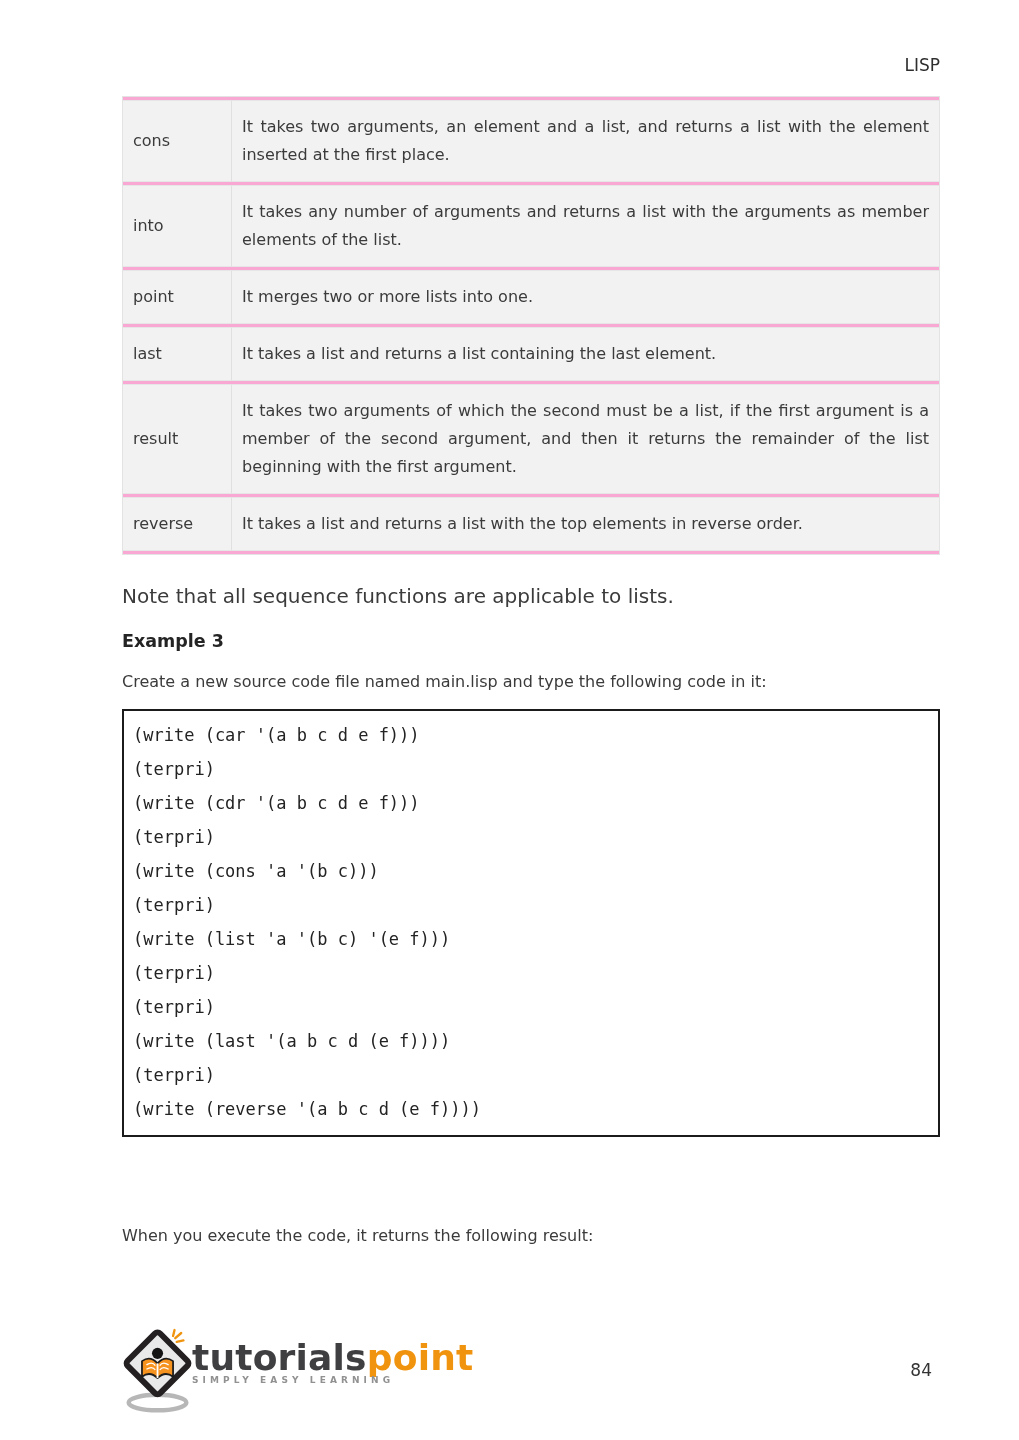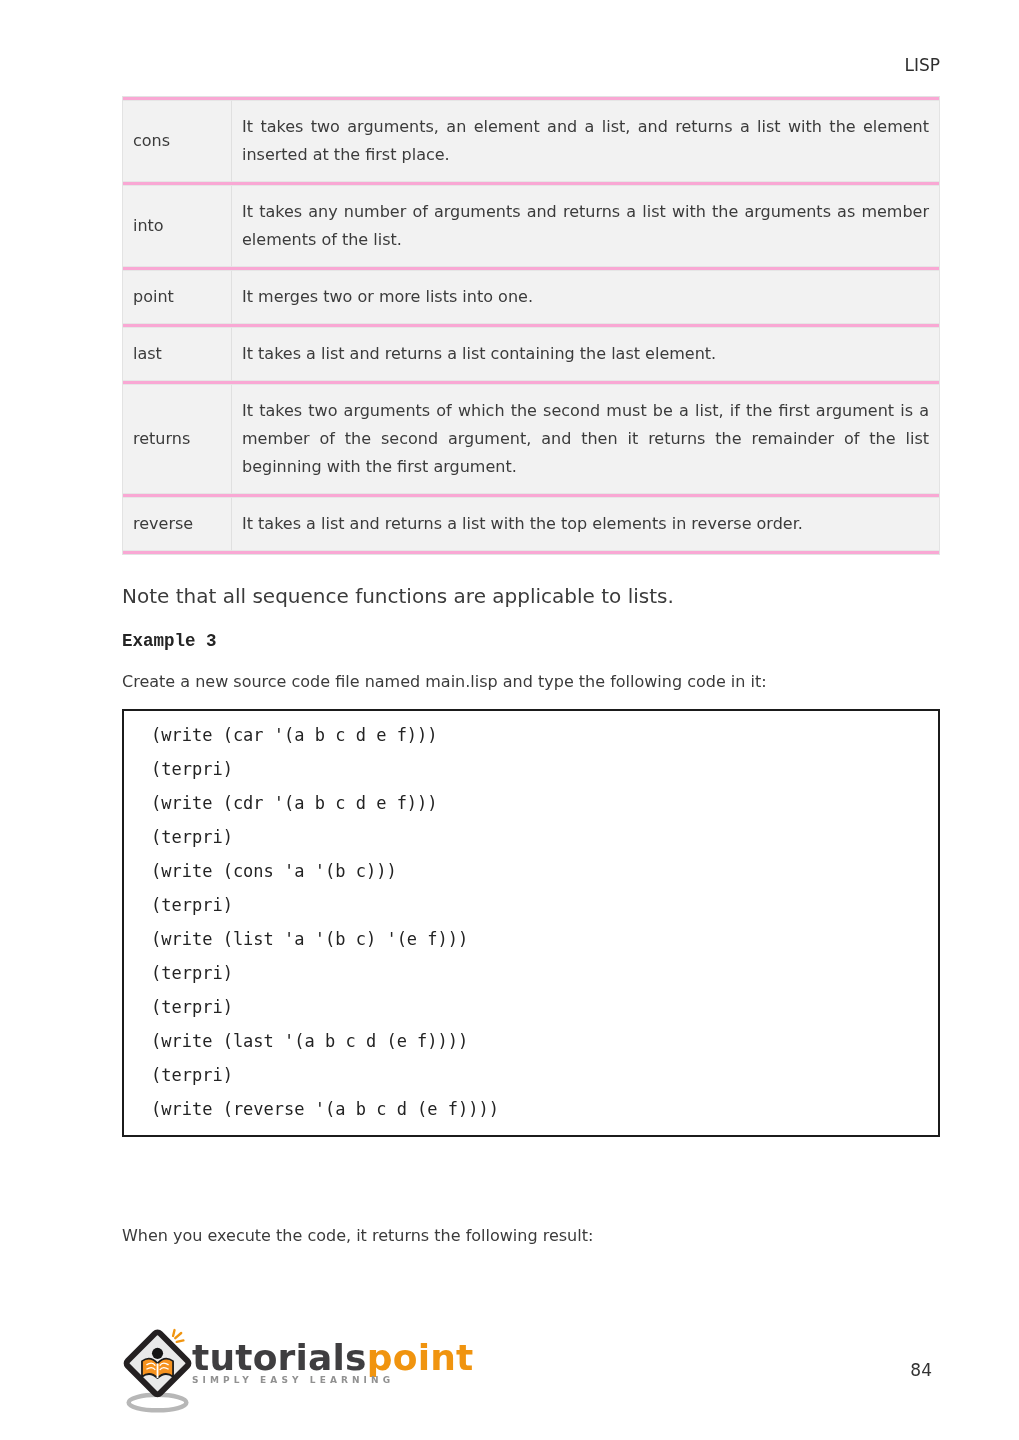--- a/index.html
+++ b/index.html
@@ -61,33 +61,32 @@
     margin: 28px 0 0 0;
     font-size: 20px;
     line-height: 26px;
   }
   .example-heading {
     margin: 20px 0 0 0;
     font-size: 17.5px;
     line-height: 24px;
     font-weight: bold;
     color: #242424;
-    font-family: Liberation Mono, monospace;
   }
   .create-instruction {
     margin: 16px 0 0 0;
     font-size: 16px;
     line-height: 26px;
   }
   
   .code-block {
     box-sizing: border-box;
     margin-top: 14px;
     border: 2px solid #1b1b1b;
-    padding: 7px 18px 9px 27px;
+    padding: 7px 18px 9px 9px;
     background: #ffffff;
     font-family: "DejaVu Sans Mono", "Liberation Mono", monospace;
     font-size: 17px;
     color: #232323;
   }
   .code-line {
     line-height: 34px;
     white-space: pre;
   }
   .execute-note {
@@ -168,21 +167,21 @@
     <td class="term">point</td>
     <td class="desc">It merges two or more lists into one.</td>
   </tr>
 
   <tr>
     <td class="term">last</td>
     <td class="desc">It takes a list and returns a list containing the last element.</td>
   </tr>
 
   <tr>
-    <td class="term">returns</td>
+    <td class="term">result</td>
     <td class="desc">It takes two arguments of which the second must be a list, if the first argument is a member of the second argument, and then it returns the remainder of the list beginning with the first argument.</td>
   </tr>
 
   <tr>
     <td class="term">reverse</td>
     <td class="desc">It takes a list and returns a list with the top elements in reverse order.</td>
   </tr>
 </tbody>
     </table>
   </div>

